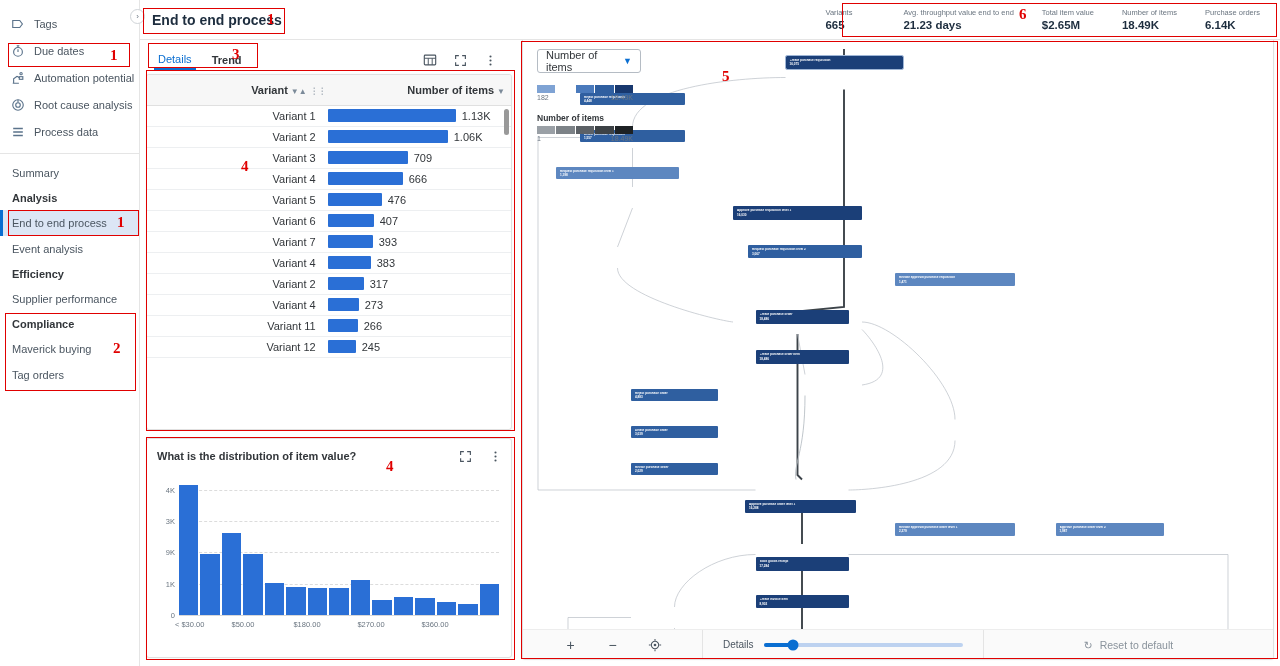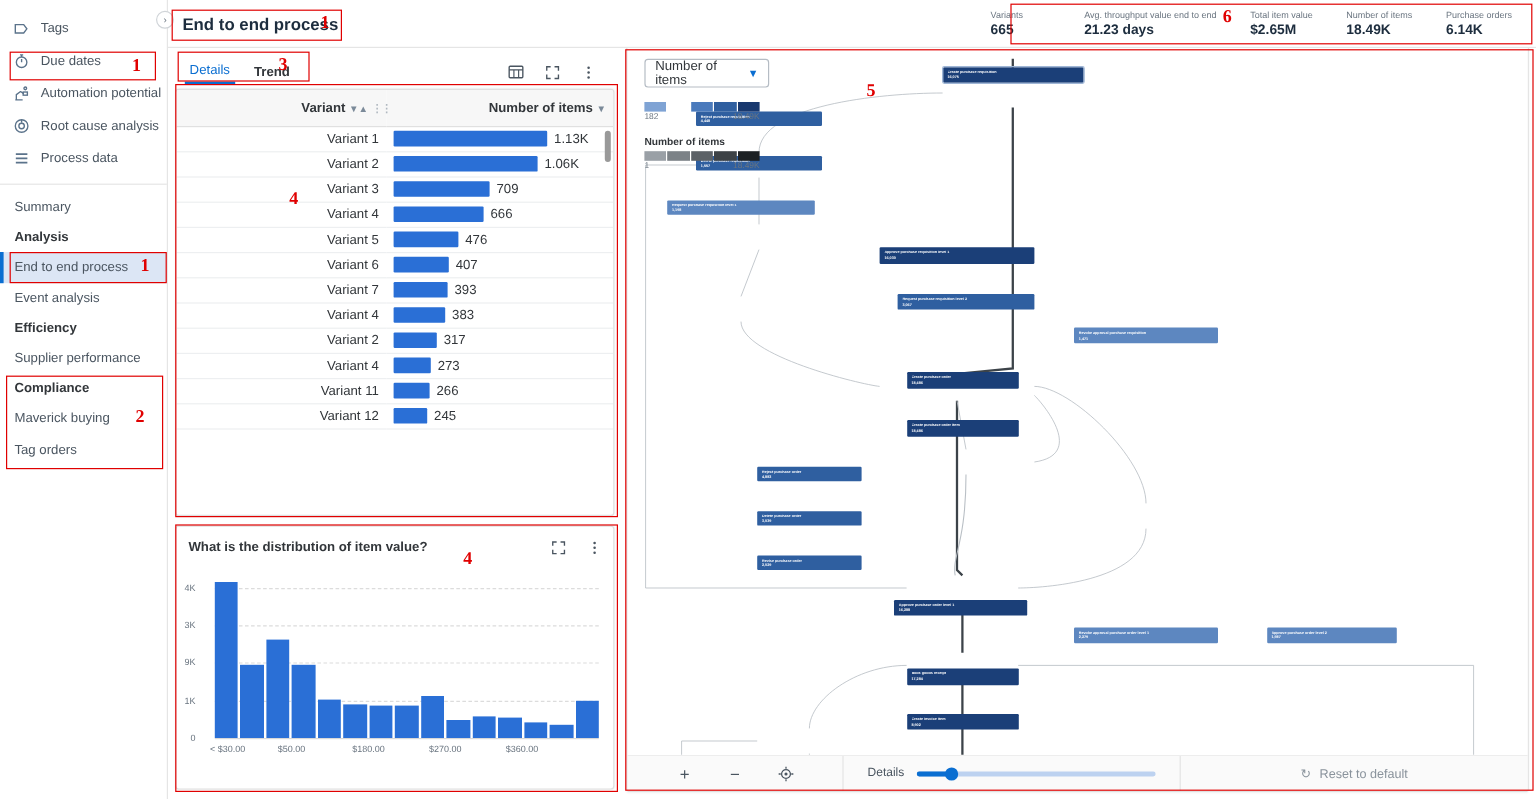--- a/index.html
+++ b/index.html
@@ -66,21 +66,21 @@
   .bar { height: 13px; background: #2a6fd6; border-radius: 1px; }
   .barval { font-size: 11px; color: #32363a; white-space: nowrap; }
   .vscroll { position:absolute; right:2px; top:34px; width:5px; height:26px; background:#999; border-radius:3px; cursor:pointer; }
 
   .hist-card { height: 220px; margin-top: 8px; position: relative; }
   .hist-head { display:flex; align-items:center; height: 34px; padding: 0 8px 0 10px; }
   .hist-title { font-size: 11px; font-weight: bold; color:#32363a; }
   .hist-tools { margin-left:auto; display:flex; gap:14px; color:#4a5560; }
   .plot { position: relative; height: 160px; margin: 4px 8px 0 6px; }
   .ylabels { position:absolute; left:0; top:0; width:24px; height:138px; }
-  .ylab { position:absolute; right:14px; font-size:7.5px; color:#6a7580; transform: translateY(-50%); }
+  .ylab { position:absolute; right:2px; font-size:7.5px; color:#6a7580; transform: translateY(-50%); }
   .grid { position:absolute; left:26px; right:4px; top:0; height:138px; }
   .gline { position:absolute; left:0; right:0; border-top: 1px dashed #dcdcdc; }
   .bars { position:absolute; left:26px; right:4px; top:0; height:138px; display:flex; align-items:flex-end; gap:2px; }
   .hbar { flex:1; background:#2a6fd6; }
   .xaxis { position:absolute; left:26px; right:4px; top:138px; border-top:1px solid #d8d8d8; height:18px; }
   .xlab { position:absolute; font-size:7.5px; color:#6a7580; top:4px; transform: translateX(-50%); white-space: nowrap; }
 
   
   .right { flex:1; height: 666px; padding: 6px 6px 6px 2px; }
   .proc-card { height: 654px; position: relative; display:flex; flex-direction: column; }

